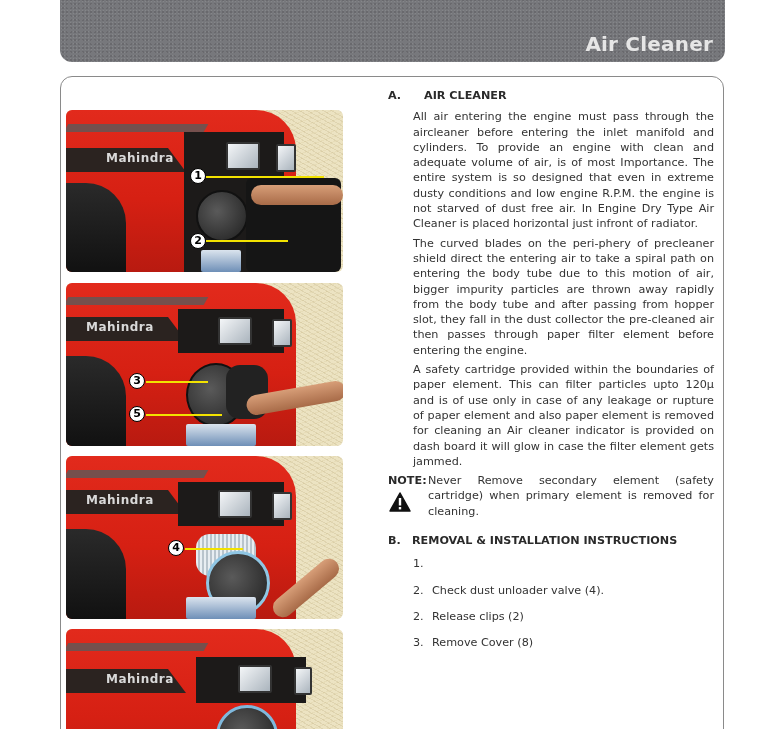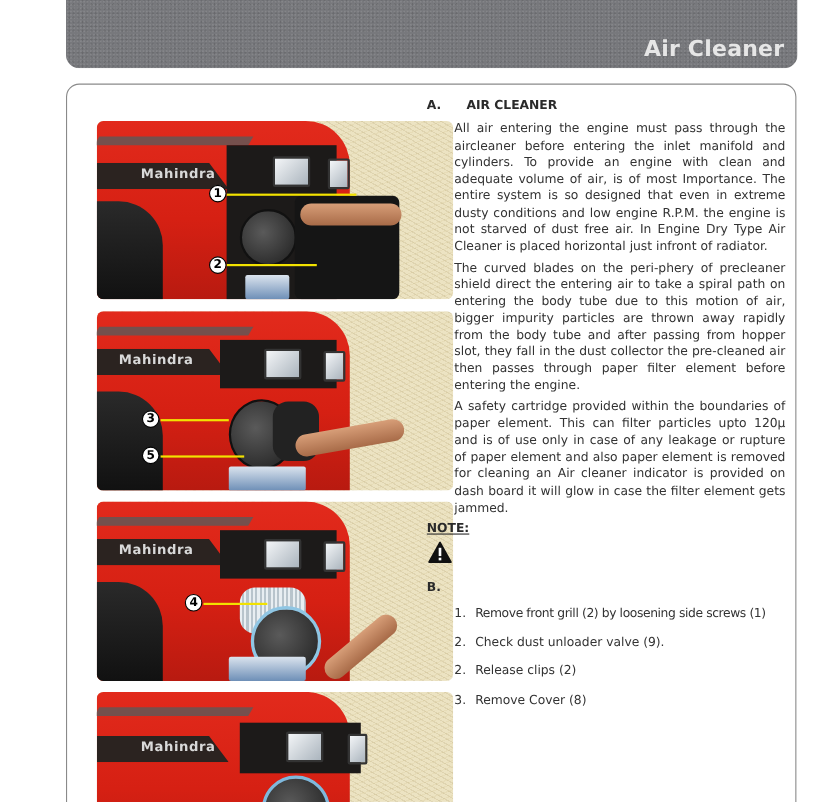--- a/index.html
+++ b/index.html
@@ -21,21 +21,21 @@
     font-family: "DejaVu Sans", sans-serif; font-weight: bold;
     font-size: 20px; color: #e6e6e6; letter-spacing: 0.2px;
   }
 
   .content-frame {
     position: absolute; left: 60px; top: 76px; width: 664px; height: 680px;
     border: 1.5px solid #8a8a8a; border-radius: 12px; box-sizing: border-box;
   }
 
   .photo {
-    position: absolute; left: 88px; width: 324px;
+    position: absolute; left: 66px; width: 277px;
     border-radius: 6px; overflow: hidden;
     background-color: #ece3c2;
     background-image:
       repeating-linear-gradient(30deg, rgba(160,140,90,0.18) 0 1px, transparent 1px 4px),
       repeating-linear-gradient(-20deg, rgba(200,180,120,0.15) 0 1px, transparent 1px 5px);
   }
   .hood {
     position: absolute; left: 0; top: 0; width: 230px; height: 100%;
     background: linear-gradient(180deg, #e22a1c 0%, #d62013 55%, #b81a10 100%);
     border-radius: 0 40px 0 0;
@@ -93,21 +93,21 @@
     position: absolute; left: 388px; top: 88px; width: 326px;
     font-family: "DejaVu Sans", sans-serif; font-size: 11.2px; line-height: 15.3px;
   }
   .sec-head { display: flex; font-weight: bold; font-size: 11.2px; margin-bottom: 6px; }
   .sec-head .letter { width: 36px; }
   .para {
     margin: 0 0 4px 25px; text-align: justify; color: #333;
   }
   .note { display: flex; margin-top: 2px; }
   .note-left { width: 40px; position: relative; }
-  .note-label { font-weight: bold; font-size: 11.2px; text-decoration: underline; }
+  .note-label { font-weight: bold; font-size: 11.2px; }
   .warn-icon { display: block; margin-top: 4px; margin-left: 1px; }
   .note-text { flex: 1; text-align: justify; color: #333; }
   .sec-b { margin-top: 14px; }
   .sec-b .letter { width: 24px; }
   .steps { list-style: none; padding: 0; margin: 8px 0 0 25px; }
   .steps li { display: flex; margin-bottom: 11px; color: #333; }
   .steps .num { width: 19px; }
 </style>
 </head>
 <body>
@@ -203,33 +203,34 @@
 
   <div class="note">
     <div class="note-left">
       <span class="note-label">NOTE:</span>
       <svg class="warn-icon" width="22" height="20" viewBox="0 0 22 20">
         <path d="M11 1 L21 19 L1 19 Z" fill="#111" stroke="#111" stroke-width="1.5" stroke-linejoin="round"></path>
         <rect x="9.8" y="6" width="2.4" height="7.5" fill="#fff"></rect>
         <rect x="9.8" y="15" width="2.4" height="2.4" fill="#fff"></rect>
       </svg>
     </div>
+    <div class="note-text">Never Remove secondary element (safety cartridge) when primary element is removed for cleaning.</div>
   </div>
 
   <div class="sec-head sec-b">
     <span class="letter">B.</span>
+    <span>REMOVAL &amp; INSTALLATION INSTRUCTIONS</span>
   </div>
   <ul class="steps">
     <li>
       <span class="num">1.</span>
-      <span style="letter-spacing:-0.35px;">Remove front grill (2) by loosening side screws (1)</span>
     </li>
     <li>
       <span class="num">2.</span>
-      <span>Check dust unloader valve (9).</span>
+      <span>Check dust unloader valve (4).</span>
     </li>
     <li>
       <span class="num">2.</span>
       <span>Release clips (2)</span>
     </li>
     <li>
       <span class="num">3.</span>
       <span>Remove Cover (8)</span>
     </li>
   </ul>

